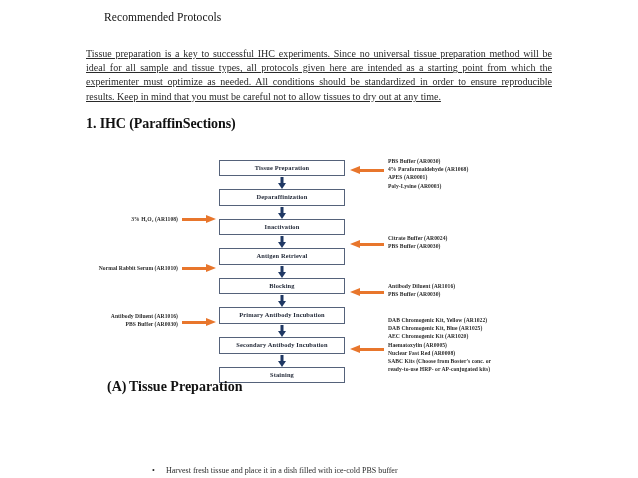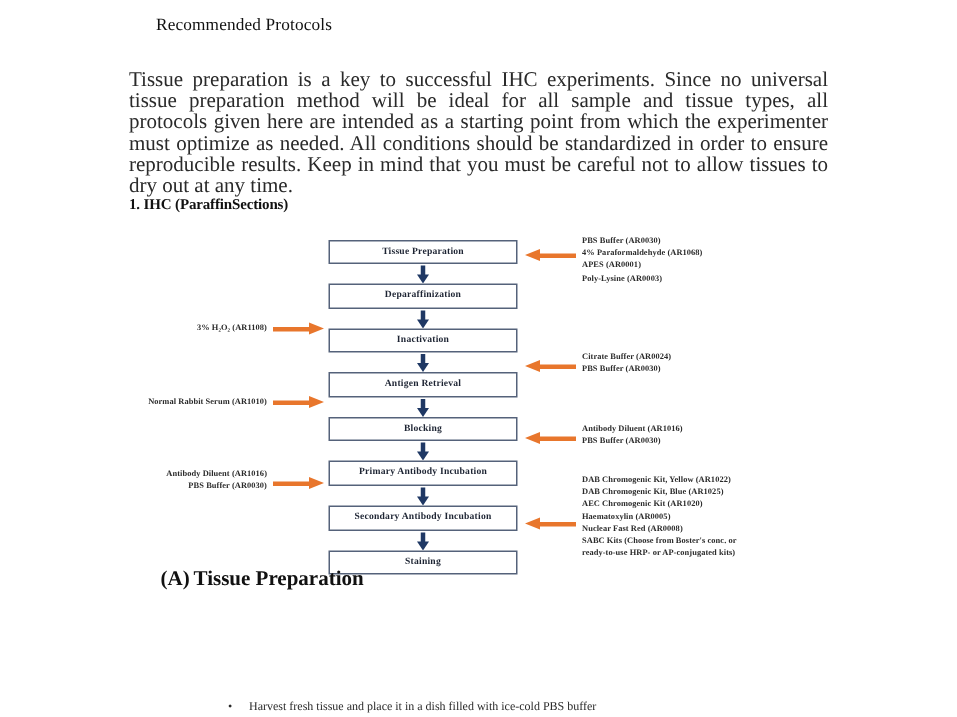--- a/index.html
+++ b/index.html
@@ -31,31 +31,32 @@
     font-weight: normal;
     letter-spacing: 0.1px;
     color: #111111;
   }
 
   .intro-para {
     position: absolute;
     left: 86px;
     top: 47px;
     width: 466px;
-    font-size: 14px;
+    font-size: 10px;
     line-height: 14.2px;
     text-align: justify;
     color: #2a2a2a;
+    text-decoration: underline;
   }
 
   .section-heading {
     position: absolute;
     left: 86px;
-    top: 131px;
-    font-size: 10px;
+    top: 116px;
+    font-size: 14px;
     font-weight: bold;
     color: #111111;
     letter-spacing: -0.1px;
   }
 
   
   .flow-wrap {
     position: absolute;
     left: 0;
     top: 160px;

